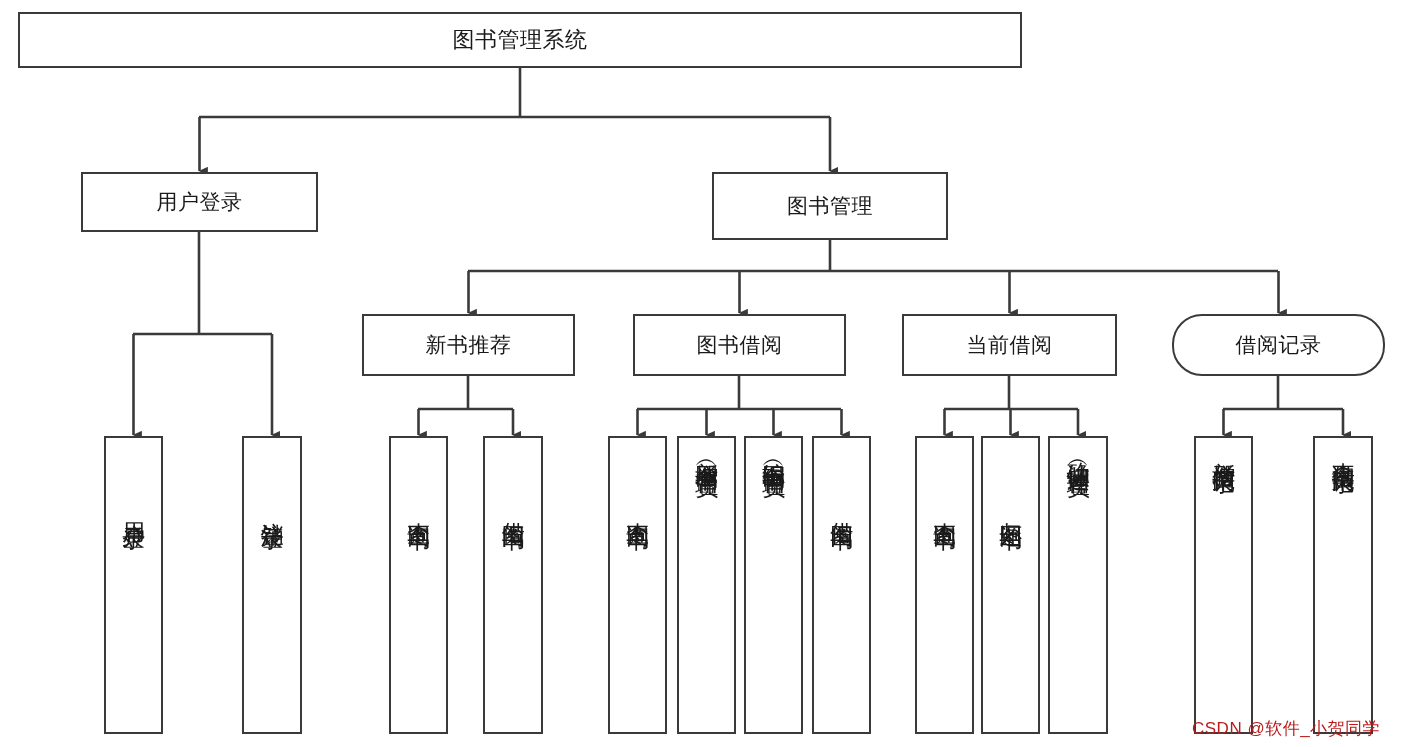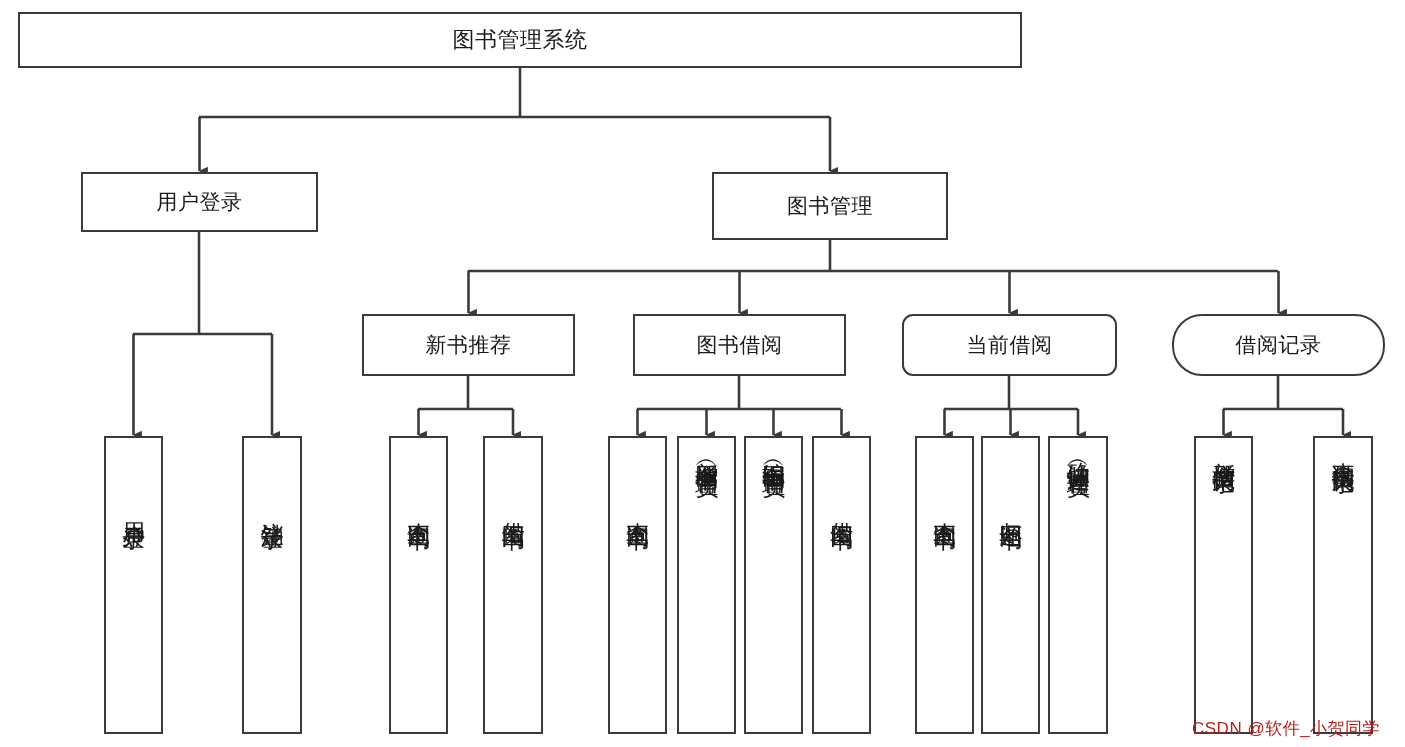--- a/index.html
+++ b/index.html
@@ -130,21 +130,21 @@
       </div>
       <div class="node horiz" style="left: 712px; top: 172px; width: 236px; height: 68px;">
         <span class="label">图书管理</span>
       </div>
       <div class="node horiz" style="left: 362px; top: 314px; width: 213px; height: 62px;">
         <span class="label">新书推荐</span>
       </div>
       <div class="node horiz" style="left: 633px; top: 314px; width: 213px; height: 62px;">
         <span class="label">图书借阅</span>
       </div>
-      <div class="node horiz" style="left: 902px; top: 314px; width: 215px; height: 62px; border-radius: 11px;">
+      <div class="node horiz" style="left: 902px; top: 314px; width: 215px; height: 62px;">
         <span class="label">当前借阅</span>
       </div>
       <div class="node horiz" style="left: 1172px; top: 314px; width: 213px; height: 62px; border-radius: 30px;">
         <span class="label">借阅记录</span>
       </div>
       <div class="node vert mid" style="left: 104px; top: 436px; width: 59px; height: 298px;">
         <span class="label">用户登录</span>
       </div>
       <div class="node vert mid" style="left: 242px; top: 436px; width: 60px; height: 298px;">
         <span class="label">注销登录</span>

